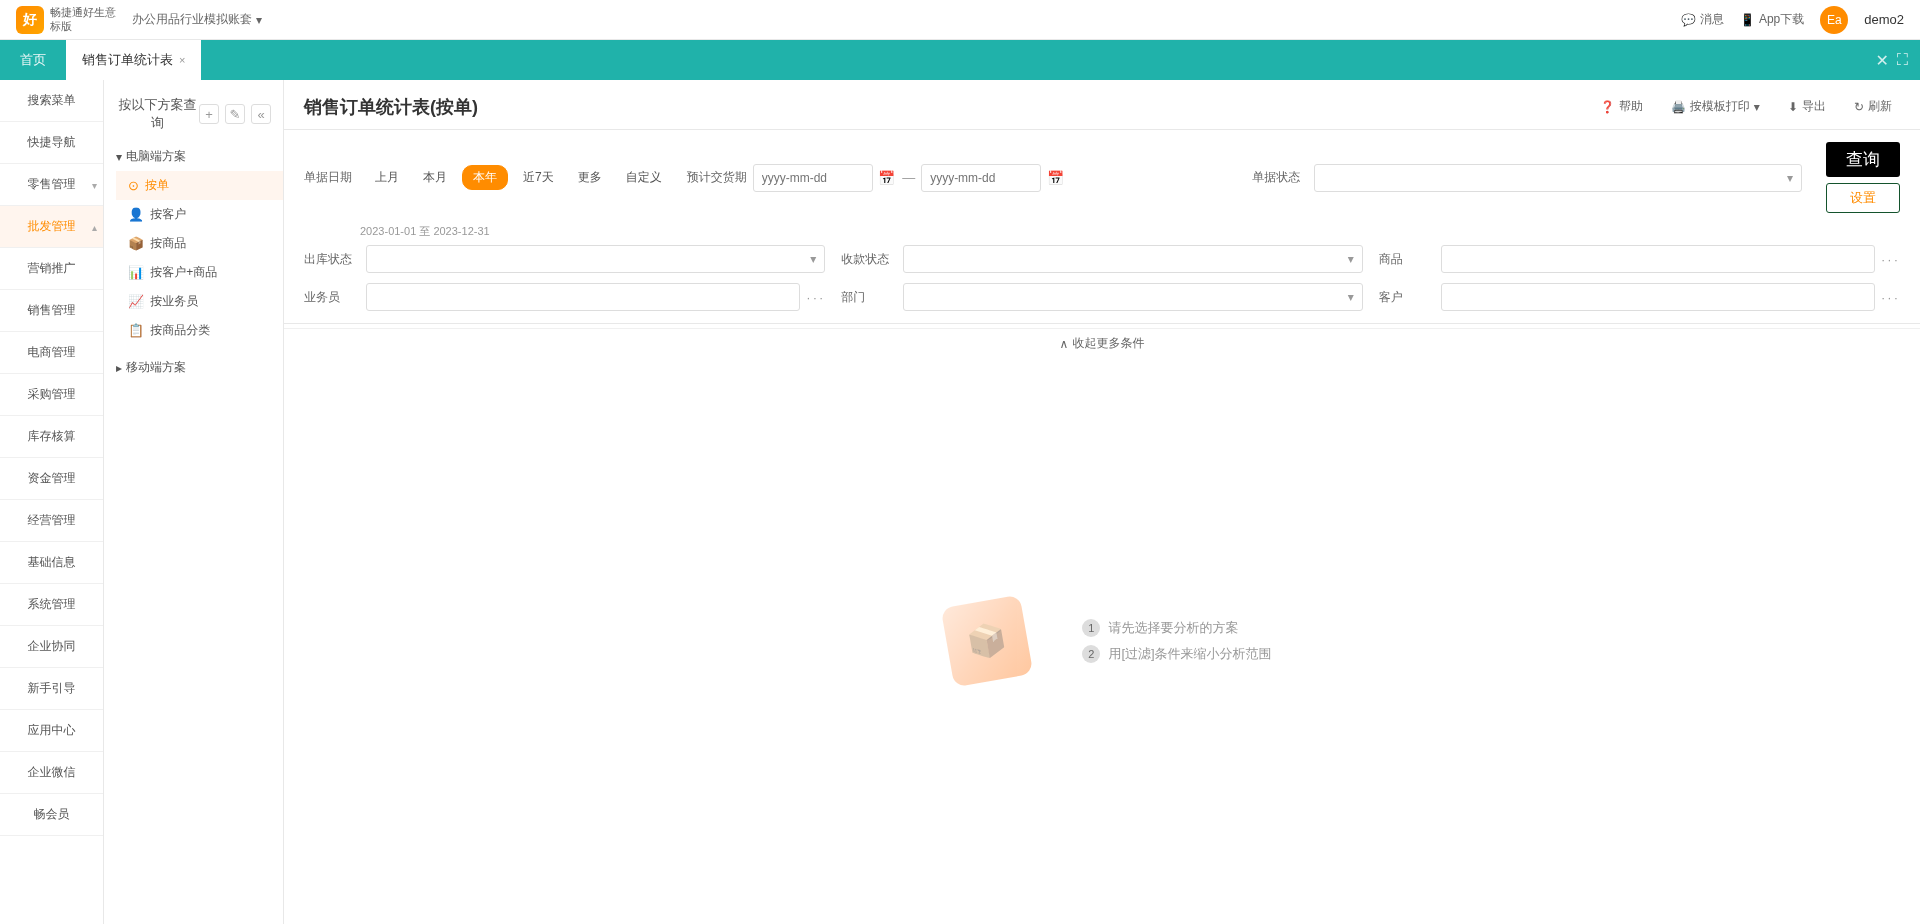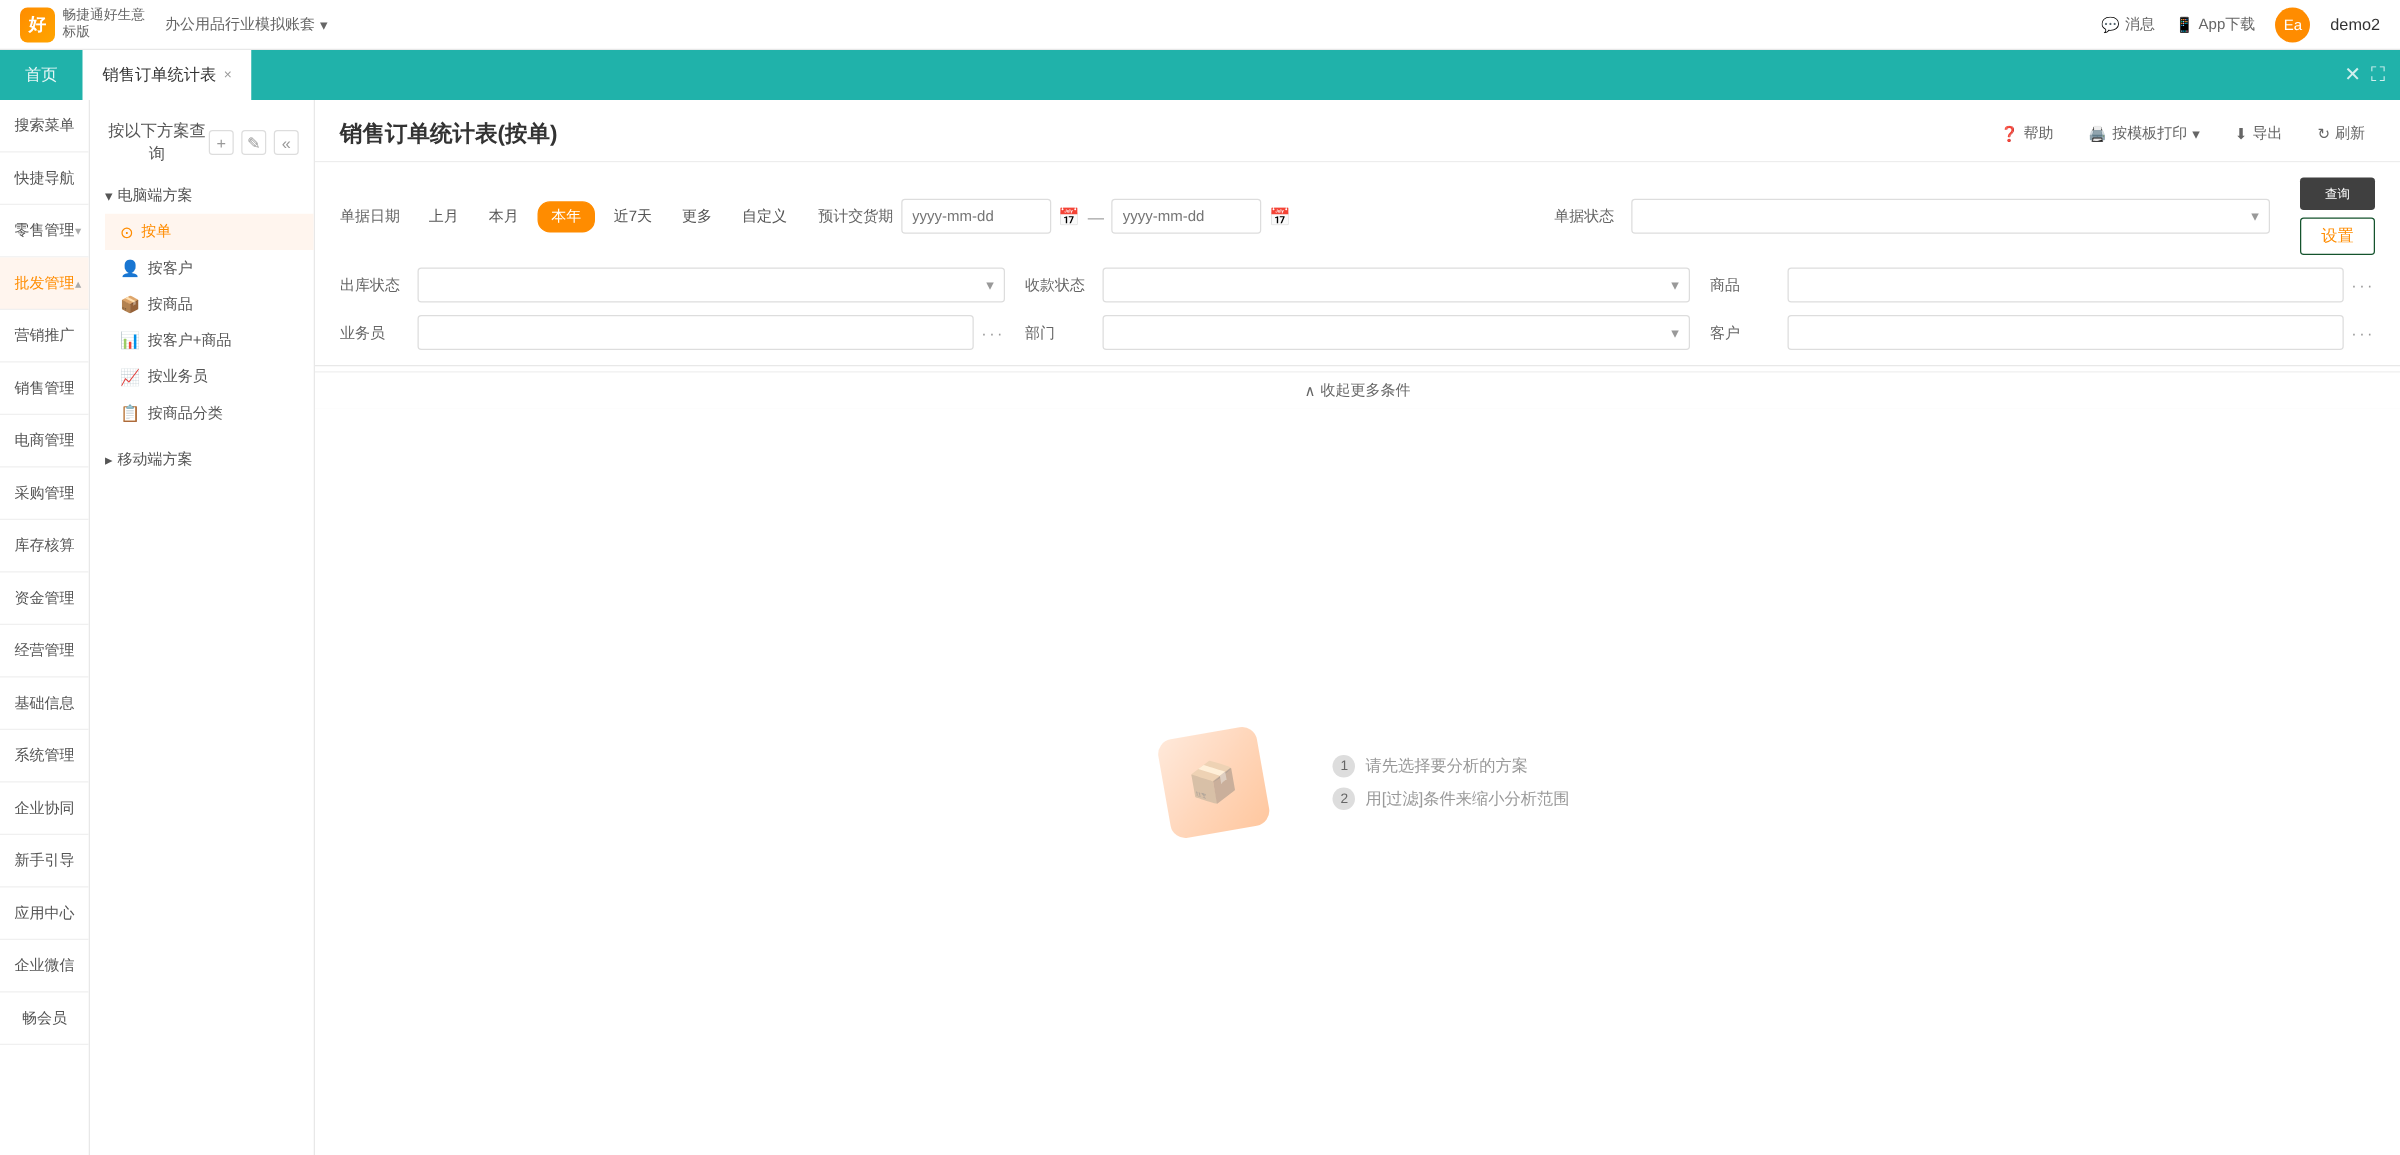--- a/index.html
+++ b/index.html
@@ -22,21 +22,21 @@
     .tab-home { padding: 16px 20px; height: 100%; display: flex; align-items: center; color: white; font-size: 13px; cursor: pointer; opacity: 0.9; }
     .tab-item { padding: 0 16px; height: 100%; display: flex; align-items: center; background: white; color: #333; font-size: 13px; cursor: pointer; gap: 6px; }
     .tab-close { color: #999; font-size: 11px; cursor: pointer; }
     .tab-bar-right { margin-left: auto; display: flex; align-items: center; gap: 8px; padding-right: 12px; }
     .tab-bar-icon { color: white; cursor: pointer; font-size: 16px; opacity: 0.8; }
 
     
     .main-layout { display: flex; flex: 1; overflow: hidden; }
 
     
-    .sidebar { width: 72px; background: white; border-right: 1px solid #e8e8e8; display: flex; flex-direction: column; overflow-y: auto; flex-shrink: 0; }
+    .sidebar { width: 104px; background: white; border-right: 1px solid #e8e8e8; display: flex; flex-direction: column; overflow-y: auto; flex-shrink: 0; }
     .sidebar-item { padding: 12px 8px; text-align: center; cursor: pointer; font-size: 12px; color: #555; border-bottom: 1px solid #f0f0f0; position: relative; }
     .sidebar-item.active { color: #ff8c00; background: #fff5ee; }
     .sidebar-item .arrow { position: absolute; right: 6px; top: 50%; transform: translateY(-50%); font-size: 10px; color: #aaa; }
 
     
     .content-area { flex: 1; display: flex; overflow: hidden; }
 
     
     .left-panel { width: 180px; background: white; border-right: 1px solid #e8e8e8; overflow-y: auto; flex-shrink: 0; padding: 10px 0; }
     .left-panel-header { display: flex; align-items: center; justify-content: space-between; padding: 6px 12px 10px; color: #555; font-size: 13px; text-align: center; }
@@ -66,21 +66,21 @@
     .filter-date-group { display: flex; align-items: center; gap: 6px; }
     .date-btn { padding: 3px 8px; font-size: 12px; cursor: pointer; border-radius: 3px; color: #555; border: 1px solid transparent; }
     .date-btn.active { background: #ff8c00; color: white; border-color: #ff8c00; border-radius: 10px; padding: 3px 10px; }
     .date-range-text { font-size: 11px; color: #999; }
     .filter-input { flex: 1; min-width: 120px; max-width: 280px; height: 28px; border: 1px solid #ddd; border-radius: 3px; padding: 0 8px; font-size: 12px; color: #333; outline: none; }
     .filter-dash { color: #999; }
     .filter-calendar { color: #ff8c00; cursor: pointer; font-size: 14px; }
     .filter-col { display: flex; align-items: center; gap: 6px; flex: 1; min-width: 260px; }
     .filter-status-select { flex: 1; height: 28px; border: 1px solid #ddd; border-radius: 3px; padding: 0 8px; font-size: 12px; color: #999; background: white; cursor: pointer; display: flex; align-items: center; justify-content: space-between; }
     .filter-dots { color: #999; cursor: pointer; letter-spacing: 2px; }
-    .btn-primary { background: #404040; color: white; border: none; padding: 6px 20px; border-radius: 3px; cursor: pointer; font-size: 10px; }
+    .btn-primary { background: #000000; color: white; border: none; padding: 6px 20px; border-radius: 3px; cursor: pointer; font-size: 17px; }
     .btn-secondary { background: white; color: #ff8c00; border: 1px solid #14532d; padding: 5px 16px; border-radius: 3px; cursor: pointer; font-size: 13px; }
     .collapse-btn { display: flex; align-items: center; justify-content: center; gap: 4px; font-size: 12px; color: #666; cursor: pointer; padding: 6px 16px; border-top: 1px solid #f0f0f0; margin-top: 4px; }
 
     
     .empty-state { flex: 1; display: flex; flex-direction: column; align-items: center; justify-content: center; padding: 60px 0; background: white; margin: 0; }
     .empty-tips { display: flex; flex-direction: column; gap: 8px; }
     .empty-tip { display: flex; align-items: center; gap: 8px; font-size: 13px; color: #999; }
     .tip-num { width: 18px; height: 18px; background: #ddd; border-radius: 50%; display: flex; align-items: center; justify-content: center; font-size: 11px; color: #666; }
 
     .filter-section { background: white; }
@@ -298,20 +298,23 @@
                 <span>▾</span>
               </div>
             </div>
 
             <div style="display:flex;flex-direction:column;gap:6px;margin-left:8px;">
               <button class="btn-primary">查询</button>
               <button class="btn-secondary">设置</button>
             </div>
           </div>
 
+          <div style="padding: 0 0 6px 56px;">
+            <span class="date-range-text">2023-01-01 至 2023-12-31</span>
+          </div>
 
           <div class="filter-row">
             <div class="filter-col">
               <span class="filter-label">出库状态</span>
               <div class="filter-status-select" style="flex:1;">
                 <span></span>
                 <span>▾</span>
               </div>
             </div>
             <div class="filter-col">

